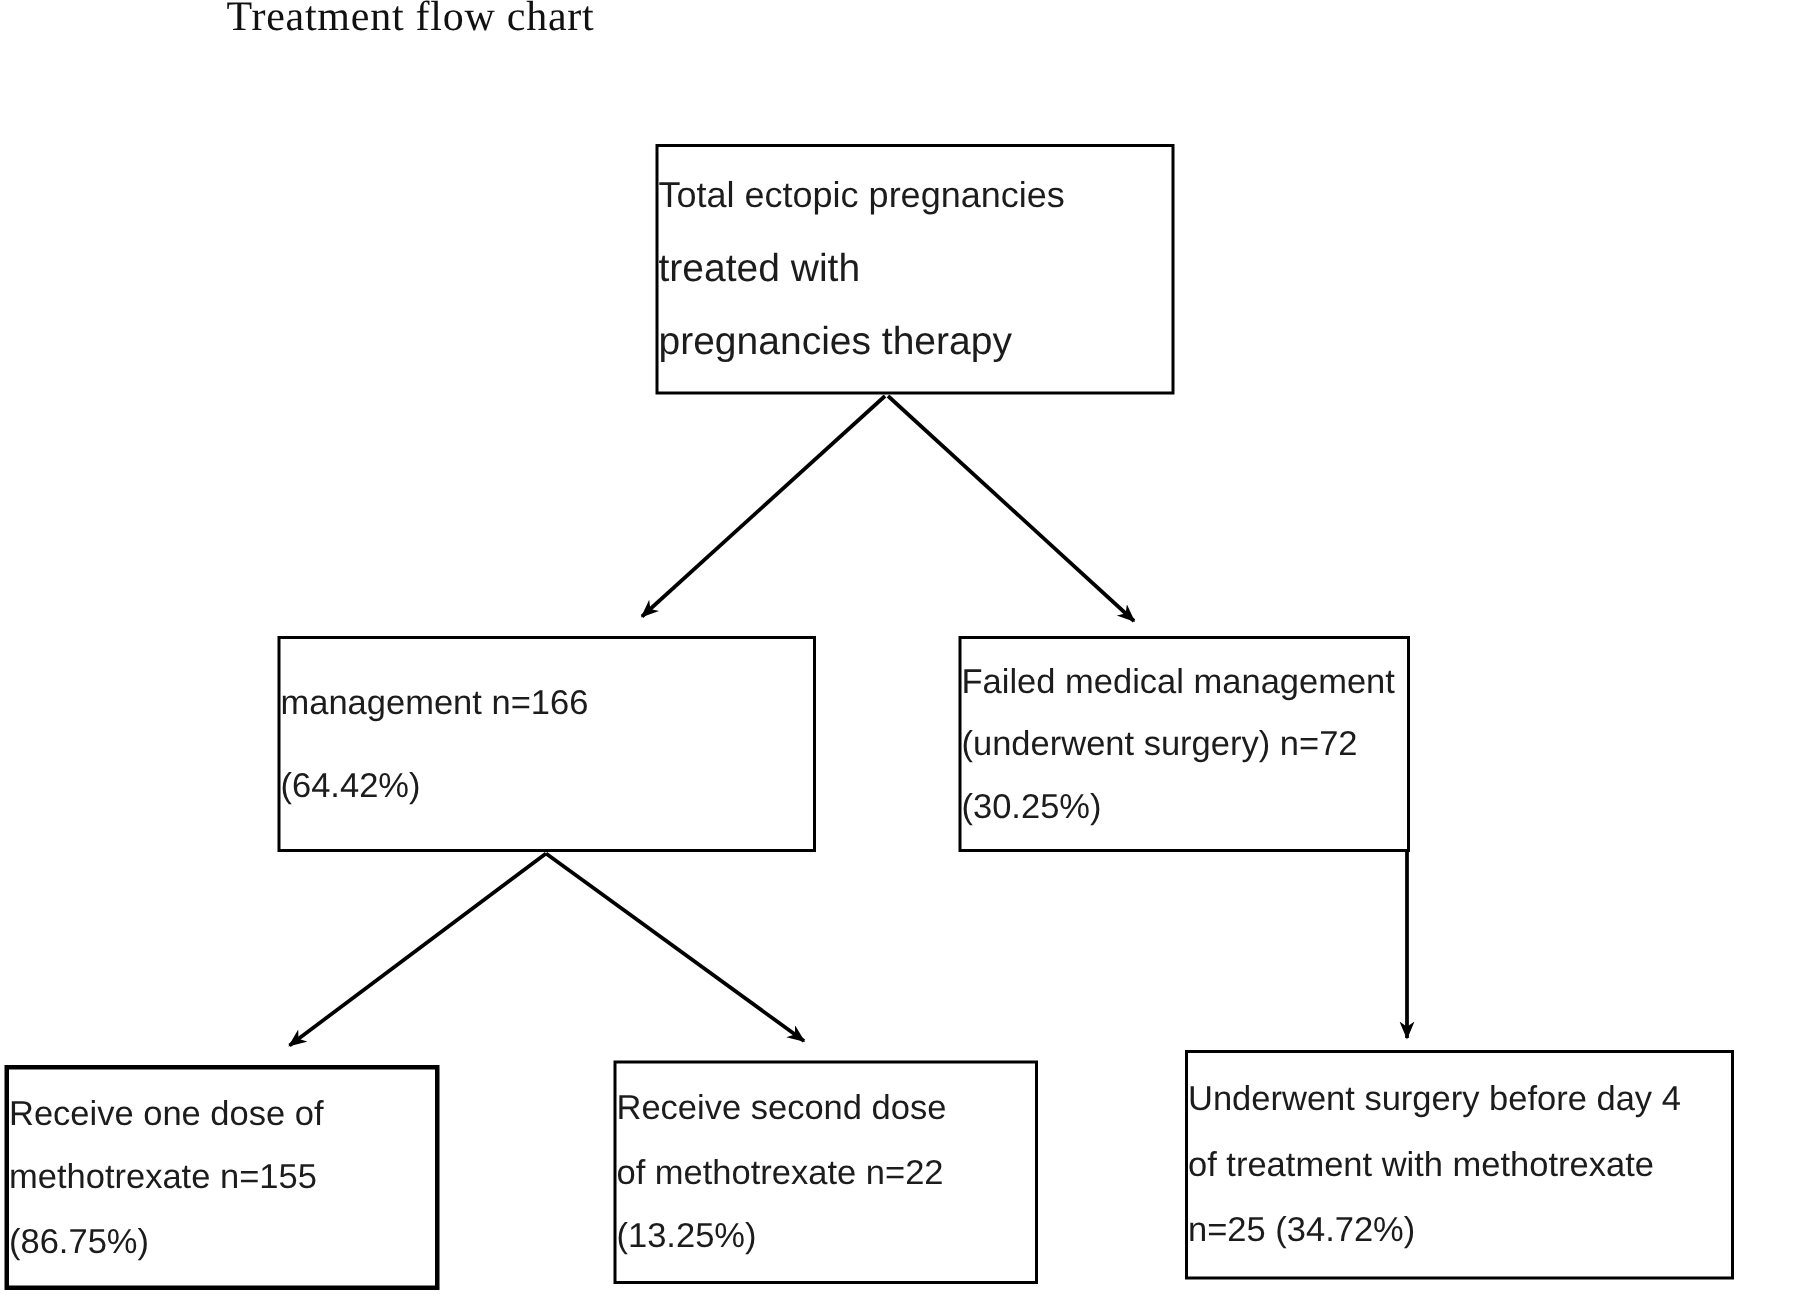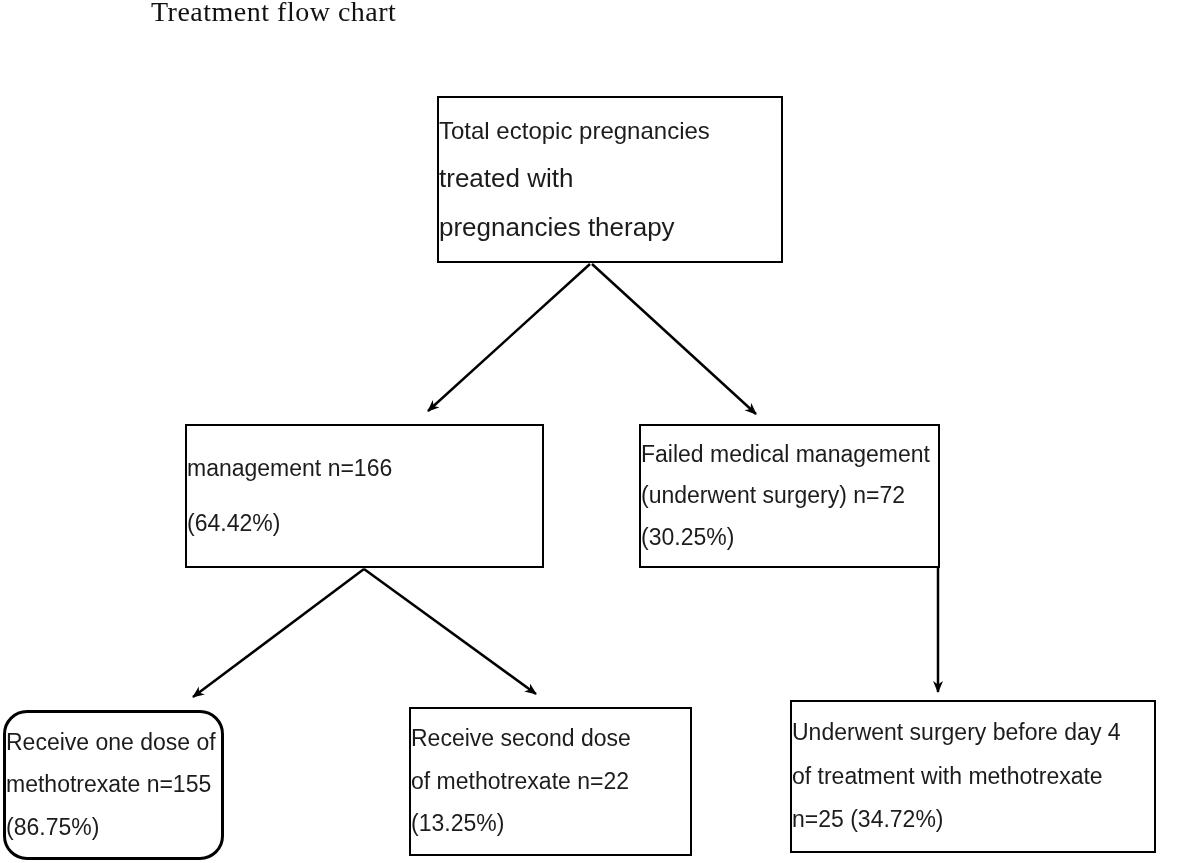--- a/index.html
+++ b/index.html
@@ -51,21 +51,21 @@
   }
   .node span {
     display: block;
     white-space: nowrap;
   }
   .node-root          { left: 437px; top: 96px;  width: 346px; height: 167px; font-size: 24px; }
   .node-root span:nth-child(2),
   .node-root span:nth-child(3) { font-size: 26px; }
   .node-success       { left: 185px; top: 424px; width: 359px; height: 144px; }
   .node-failed        { left: 599px; top: 424px; width: 301px; height: 144px; margin-left: 40px; }
-  .node-one-dose      { left: 3px;   top: 710px; width: 221px; height: 150px; border-width: 3px; border-radius: 24px; }
+  .node-one-dose      { left: 3px;   top: 710px; width: 290px; height: 150px; border-width: 3px; }
   .node-second-dose   { left: 409px; top: 707px; width: 283px; height: 149px; }
   .node-surgery-early { left: 790px; top: 700px; width: 366px; height: 153px; }
 </style>
 </head>
 <body>
 
 <div class="canvas">
 
   <h1 class="title">Treatment flow chart</h1>
 

